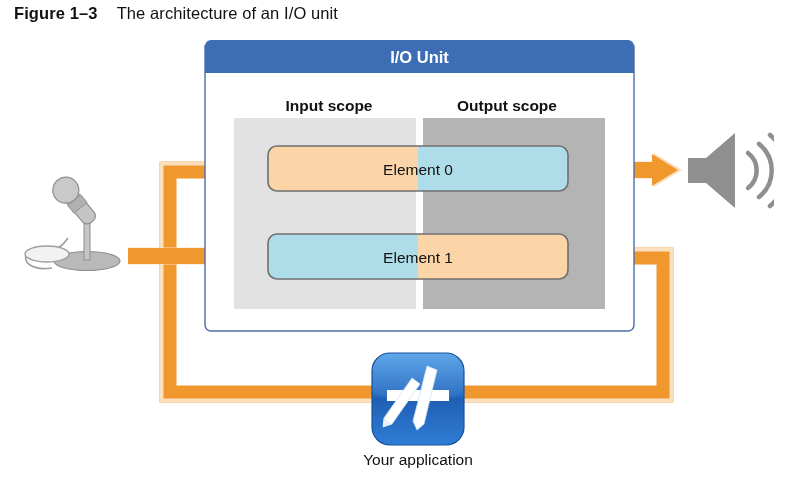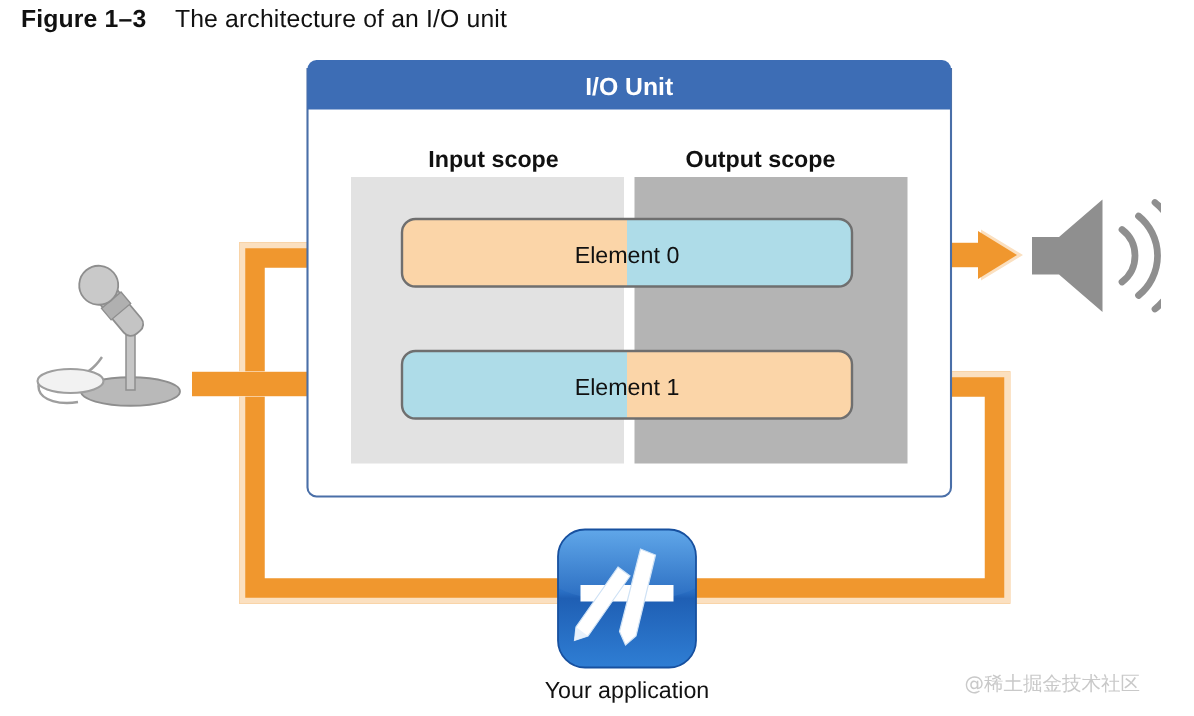--- a/index.html
+++ b/index.html
@@ -185,14 +185,13 @@
         <path d="M 412 378 L 420 384 L 392 424 L 383 427 L 384 418 Z" fill="#ffffff" stroke="#cfe2f5" stroke-width="0.8"></path>
 
         <path d="M 384 418 L 383 427 L 392 424 Z" fill="#e8f1fb"></path>
       </g>
       <rect x="372" y="353" width="92" height="92" rx="18" ry="18" fill="none" stroke="#17509f" stroke-width="1.2"></rect>
     </g>
 
     <text class="svg-text" x="418" y="465" text-anchor="middle" font-size="15.5" fill="#111111">Your application</text>
   </svg>
 
-  <div id="watermark">@稀土掘金技术社区</div>
 </div>
 
 </body></html>

